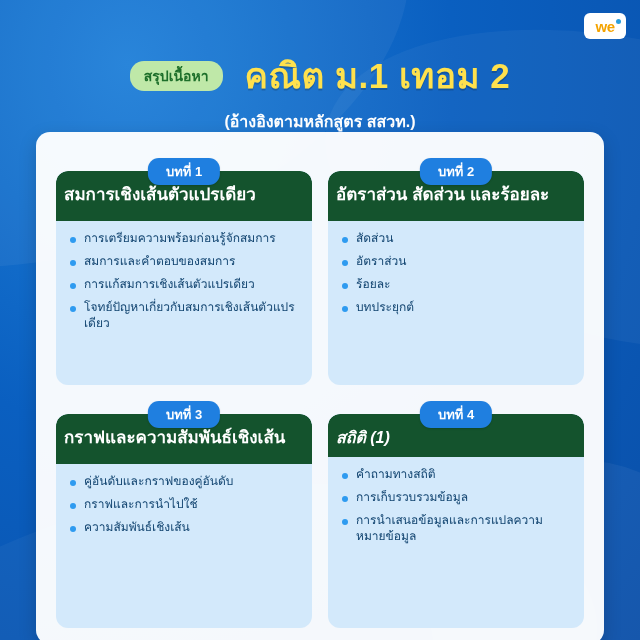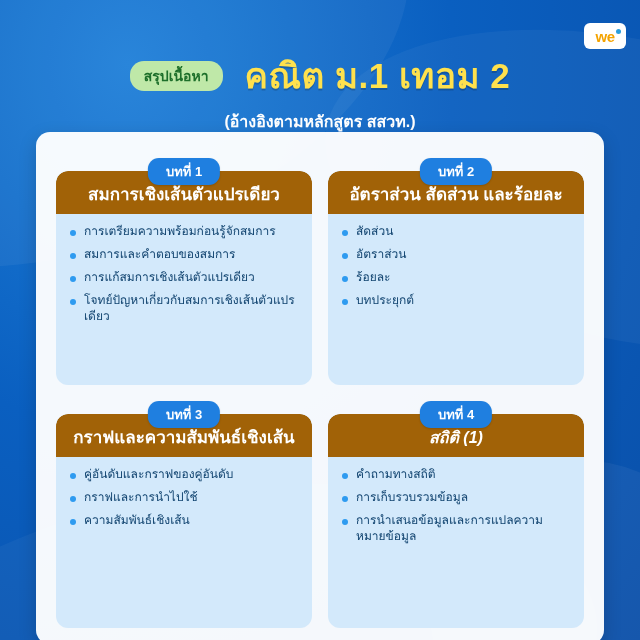--- a/index.html
+++ b/index.html
@@ -19,21 +19,21 @@
     background: rgba(255,255,255,0.05);
     pointer-events: none;
   }
   .sw1 { width: 700px; height: 420px; left: -280px; top: -170px; transform: rotate(-18deg); }
   .sw2 { width: 620px; height: 300px; right: -300px; top: 40px; background: rgba(255,255,255,0.045); transform: rotate(12deg); }
   .sw3 { width: 760px; height: 360px; left: -160px; bottom: -210px; background: rgba(255,255,255,0.04); transform: rotate(-8deg); }
   .sw4 { width: 300px; height: 300px; right: -90px; bottom: -120px; background: rgba(255,255,255,0.05); }
 
   
   .logo-row {
-    position: absolute; top: 23px; right: 14px;
+    position: absolute; top: 13px; right: 14px;
     display: flex; align-items: center; gap: 22px;
   }
   .we-logo {
     width: 42px; height: 26px; border-radius: 6px;
     background: #ffffff;
     display: flex; align-items: center; justify-content: center;
     position: relative;
   }
   .we-logo .we-text {
     color: #f4a300; font-weight: bold; font-size: 15px; letter-spacing: -0.5px;
@@ -116,26 +116,25 @@
     box-shadow: 0 1px 2px rgba(0,0,0,0.15);
   }
   .card {
     position: absolute;
     top: 13px; left: 0; right: 0; bottom: 0;
     background: #d3e9fb;
     border-radius: 12px;
     overflow: hidden;
   }
   .card-head {
-    background: #a16207;
+    background: #14532d;
     color: #ffffff;
     font-size: 17px;
     font-weight: bold;
-    text-align: center;
-    padding: 14px 8px 9px 8px;
+    padding: 14px 8px 16px 8px;
     border-radius: 12px 12px 0 0;
     line-height: 1.2;
   }
   .card-head.centered-big { font-size: 16px; padding-top: 14px; padding-bottom: 10px; font-style: italic; }
   ul.items {
     list-style: none;
     padding: 10px 12px 10px 14px;
   }
   ul.items li {
     position: relative;

